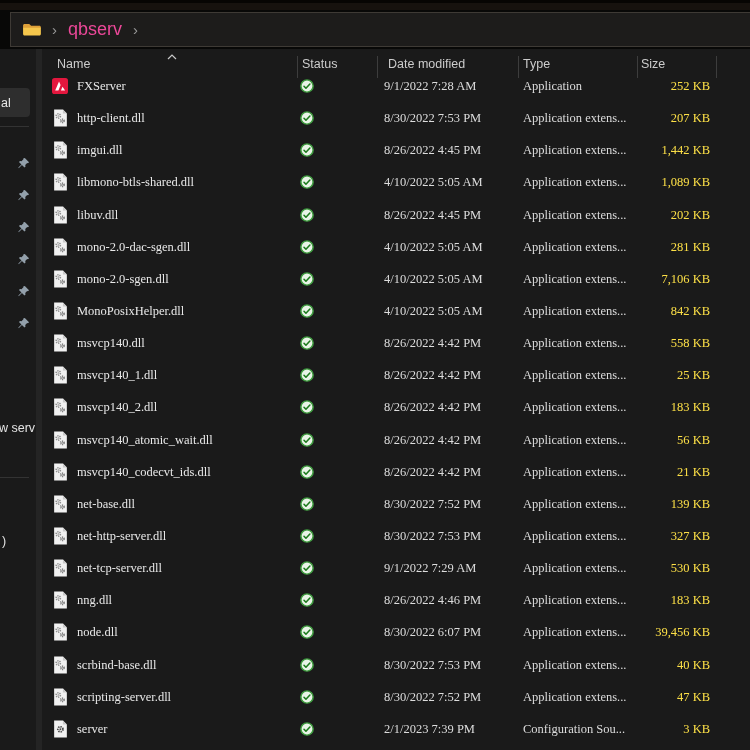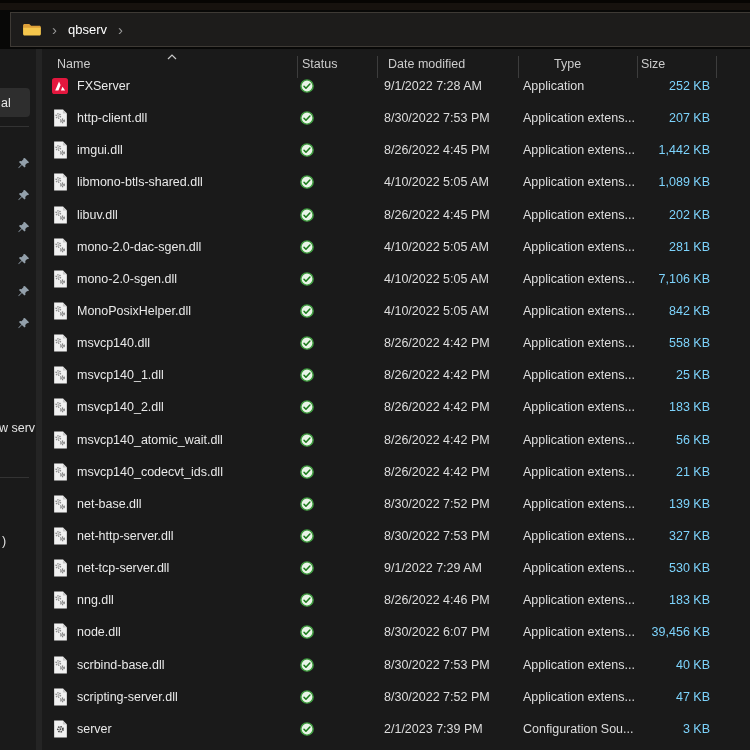--- a/index.html
+++ b/index.html
@@ -13,21 +13,21 @@
   
   .top-strip { position:absolute; top:0; left:0; width:750px; height:10px; background:#17120e; border-top:3px solid #070503; }
   .addr-row  { position:absolute; top:10px; left:0; width:750px; height:39px; background:#080807; }
   .addr-bar  {
     position:absolute; top:2px; left:10px; width:742px; height:35px;
     background:#1d1c1b; border:1px solid #3e3a35; border-right:none;
     display:flex; align-items:center; gap:0;
   }
   .addr-bar .crumb-folder { margin-left:11px; display:flex; align-items:center; }
   .crumb-chevron { color:#9a9a9a; font-size:15px; padding:0 11px; line-height:1; }
-  .crumb-text { color:#ffffff; font-size:13px; }
+  .crumb-text { color:#ec4899; font-size:18px; }
   
   .content { position:absolute; top:49px; left:0; width:750px; height:701px; background:#1a1a1a; }
   .nav-gutter { position:absolute; left:36px; top:0; width:6px; height:701px; background:#242424; }
   
   .side-selected {
     position:absolute; left:-14px; top:39px; width:44px; height:29px;
     background:#2e2e2e; border-radius:4px; display:flex; align-items:center;
     padding-left:15px; color:#e9e9e9;
   }
   .side-divider1 { position:absolute; left:0; top:77px;  width:29px; height:1px; background:#333333; }
@@ -35,35 +35,35 @@
   .side-pins { position:absolute; left:14px; top:98px; width:18px; }
   .side-pin  { height:32px; display:flex; align-items:center; justify-content:center; }
   .side-label-1 { position:absolute; left:-1px; top:372px; color:#e3e3e3; white-space:nowrap; }
   .side-label-2 { position:absolute; left:2px;  top:485px; color:#e3e3e3; }
   
   .list-header { position:absolute; top:3px; left:0; width:750px; height:24px; color:#cccccc; }
   .hdr { position:absolute; top:0; height:24px; display:flex; align-items:center;text-align:center; }
   .hdr-name   { left:57px;  }
   .hdr-status { left:302px; }
   .hdr-date   { left:388px; }
-  .hdr-type   { left:554px; }
+  .hdr-type   { left:523px; }
   .hdr-size   { left:641px; }
   .sort-chevron { position:absolute; left:166px; top:1px; }
   .col-sep { position:absolute; top:4px; width:1px; height:22px; background:#3d3d3d; }
   .sep-1 { left:297px; } .sep-2 { left:377px; } .sep-3 { left:518px; } .sep-4 { left:637px; } .sep-5 { left:716px; }
   
   .file-list { position:absolute; top:21px; left:0; width:750px; }
-  .file-row  { position:relative; height:32.15px; width:658px; }
+  .file-row  { position:relative; height:32.15px; width:658px;font-family:Liberation Serif, serif; }
   .cell { position:absolute; top:50%; transform:translateY(-50%); white-space:nowrap; }
   .cell-icon   { left:51px; width:18px; height:18px; display:flex; align-items:center; justify-content:center; }
   .cell-name   { left:77px;  color:#e9e9e9; }
   .cell-status { left:300px; width:14px; height:14px; }
   .cell-date   { left:384px; color:#dddddd; }
   .cell-type   { left:523px; color:#dddddd; width:112px; overflow:hidden; }
-  .cell-size   { left:598px; width:112px; text-align:right; color:#7dd3fc; }
+  .cell-size   { left:598px; width:112px; text-align:right; color:#fde047; }
   
   .file-icon svg { display:none; }
   .icon-dll      svg[data-icon="dll"]      { display:block; }
   .icon-fxserver svg[data-icon="fxserver"] { display:block; }
   .icon-config   svg[data-icon="config"]   { display:block; }
 </style>
 </head>
 <body>
 
 <div class="top-strip"></div>

